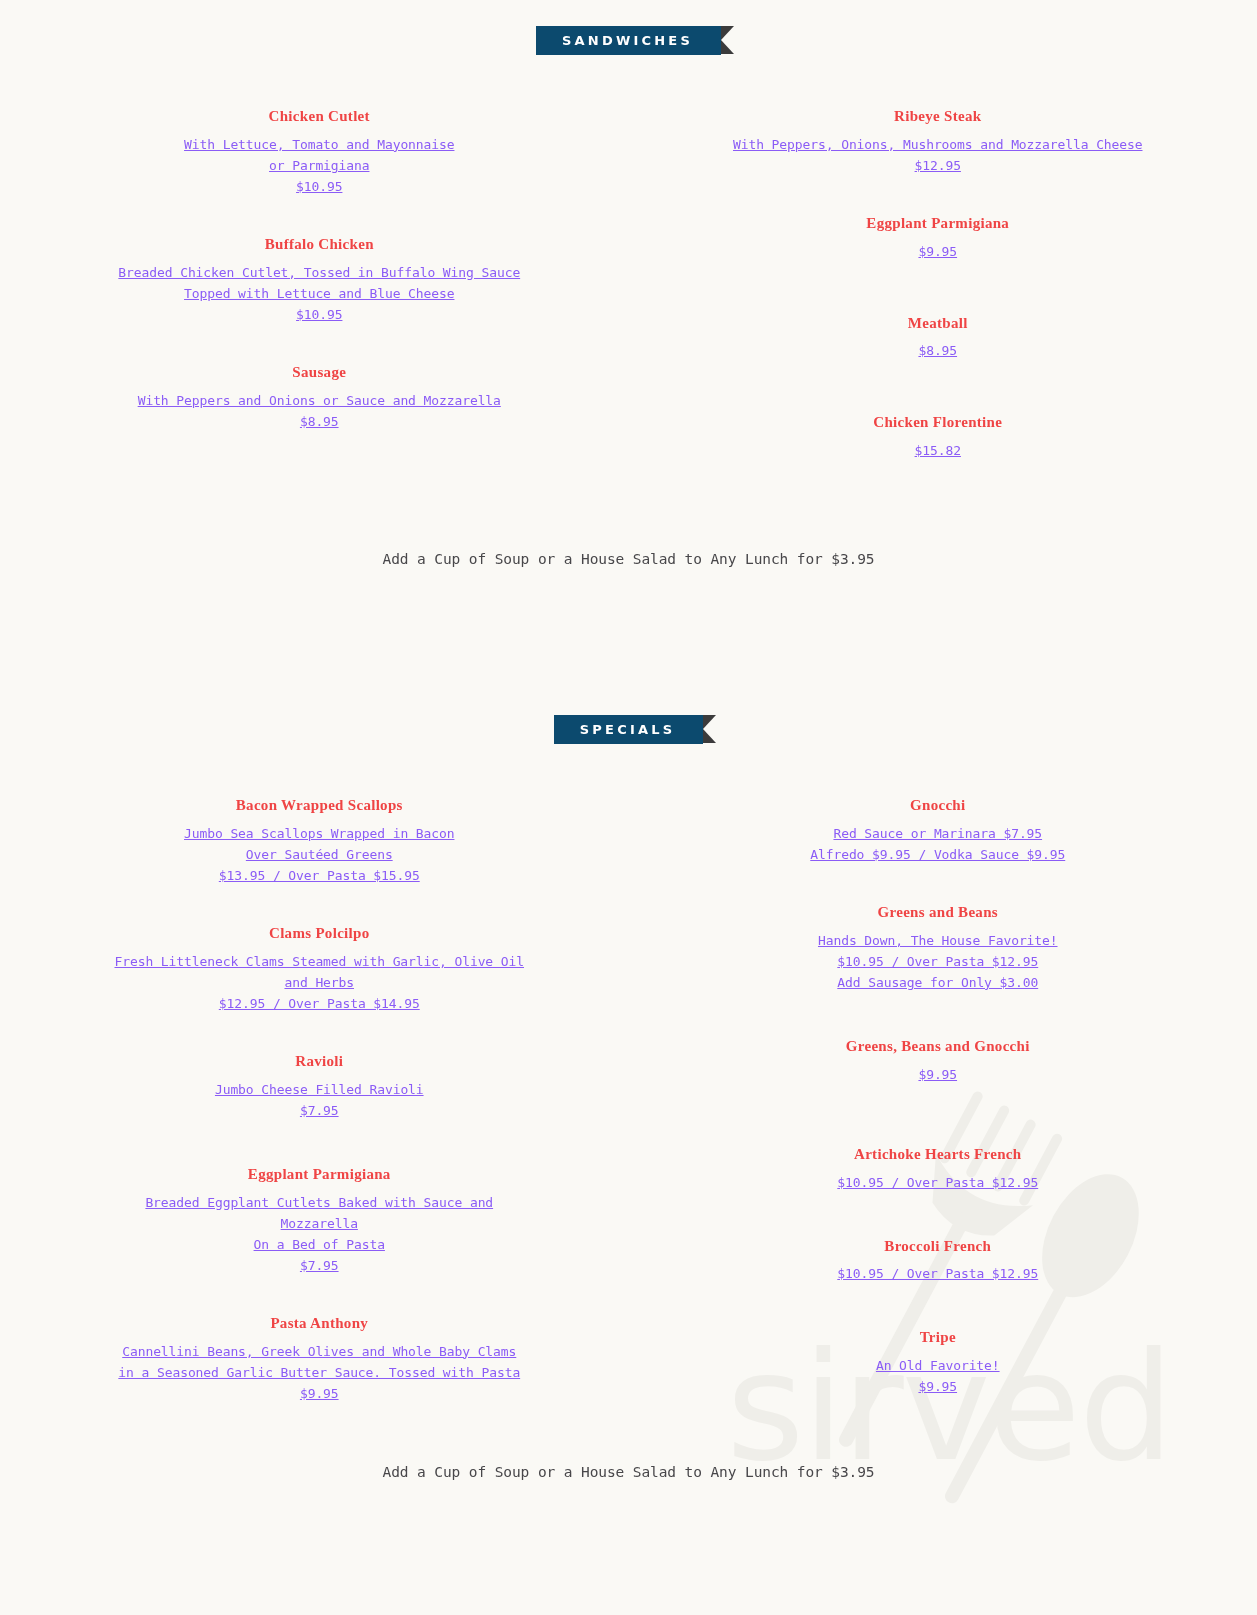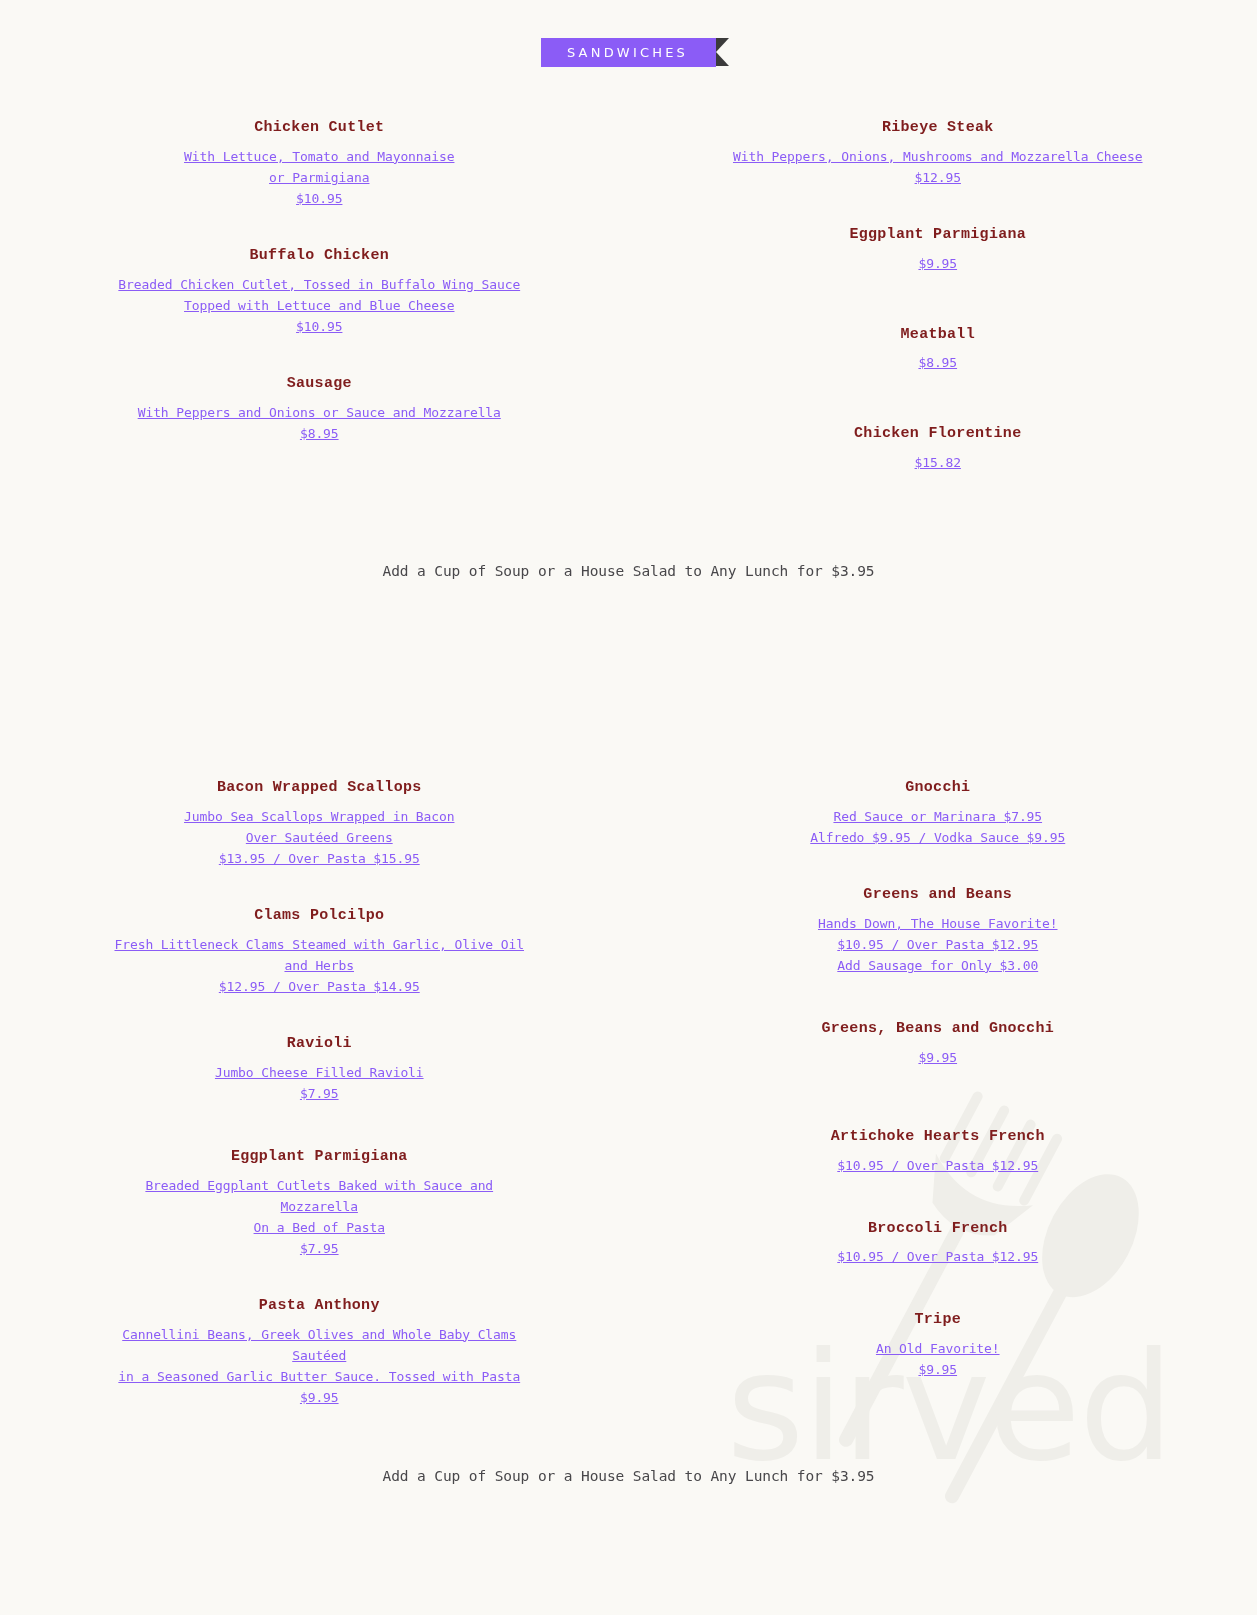--- a/index.html
+++ b/index.html
@@ -48,29 +48,28 @@
   }
 
   
   .banner-wrap {
     display: flex;
     justify-content: center;
     align-items: center;
   }
   .banner {
     position: relative;
-    background: #8b5cf6;
+    background: #0c4a6e;
     color: #ffffff;
     font-family: "DejaVu Sans", "Liberation Sans", sans-serif;
     font-size: 13px;
     letter-spacing: 3.2px;
-    font-weight: 400;
+    font-weight: 700;
     padding: 8px 28px 8px 26px;
     line-height: 1;
-    margin-top: 12px;
   }
   .banner::after {
     content: "";
     position: absolute;
     top: 0;
     right: -13px;
     width: 0;
     height: 0;
     border-top: 14.5px solid #3b3b3b;
     border-bottom: 14.5px solid #3b3b3b;
@@ -88,25 +87,25 @@
     box-sizing: border-box;
   }
   .col.left  { padding: 0 60px 0 70px; }
   .col.right { padding: 0 70px 0 60px; }
 
   .item {
     text-align: center;
     margin-bottom: 38px;
   }
   .item-name {
-    font-family: Liberation Mono, monospace;
+    font-family: Liberation Serif, serif;
     font-size: 15px;
     font-weight: 700;
     letter-spacing: 0.3px;
-    color: #7f1d1d;
+    color: #ef4444;
     margin-bottom: 8px;
     line-height: 1.25;
   }
   .item-line {
     font-size: 13px;
     line-height: 1.62;
     color: #8b5cf6;
     letter-spacing: -0.1px;
     text-decoration: underline;
   }
@@ -194,20 +193,23 @@
       </div>
 
     </div>
   </div>
 
   <div class="spacer-md"></div>
   <div class="footnote">Add a Cup of Soup or a House Salad to Any Lunch for $3.95</div>
 
   <div style="height:148px"></div>
 
+  <div class="banner-wrap">
+    <div class="banner">SPECIALS</div>
+  </div>
 
   <div class="spacer-md"></div>
 
   <div class="cols">
     <div class="col left">
 
       <div class="item">
         <div class="item-name">Bacon Wrapped Scallops</div>
         <div class="item-line">Jumbo Sea Scallops Wrapped in Bacon</div>
         <div class="item-line">Over Sautéed Greens</div>
@@ -231,21 +233,20 @@
         <div class="item-name">Eggplant Parmigiana</div>
         <div class="item-line">Breaded Eggplant Cutlets Baked with Sauce and</div>
         <div class="item-line">Mozzarella</div>
         <div class="item-line">On a Bed of Pasta</div>
         <div class="item-line">$7.95</div>
       </div>
 
       <div class="item">
         <div class="item-name">Pasta Anthony</div>
         <div class="item-line">Cannellini Beans, Greek Olives and Whole Baby Clams</div>
-        <div class="item-line">Sautéed</div>
         <div class="item-line">in a Seasoned Garlic Butter Sauce. Tossed with Pasta</div>
         <div class="item-line">$9.95</div>
       </div>
 
     </div>
 
     <div class="col right">
 
       <div class="item">
         <div class="item-name">Gnocchi</div>

